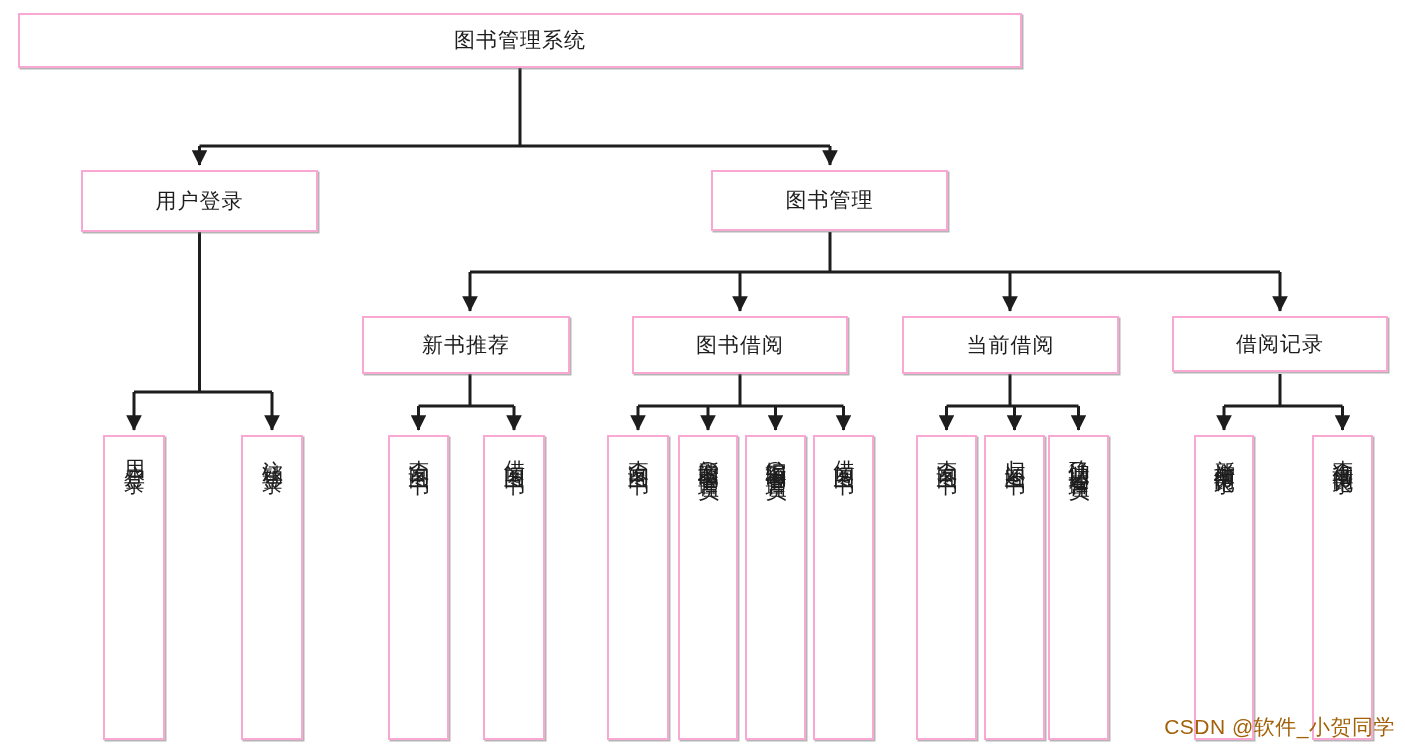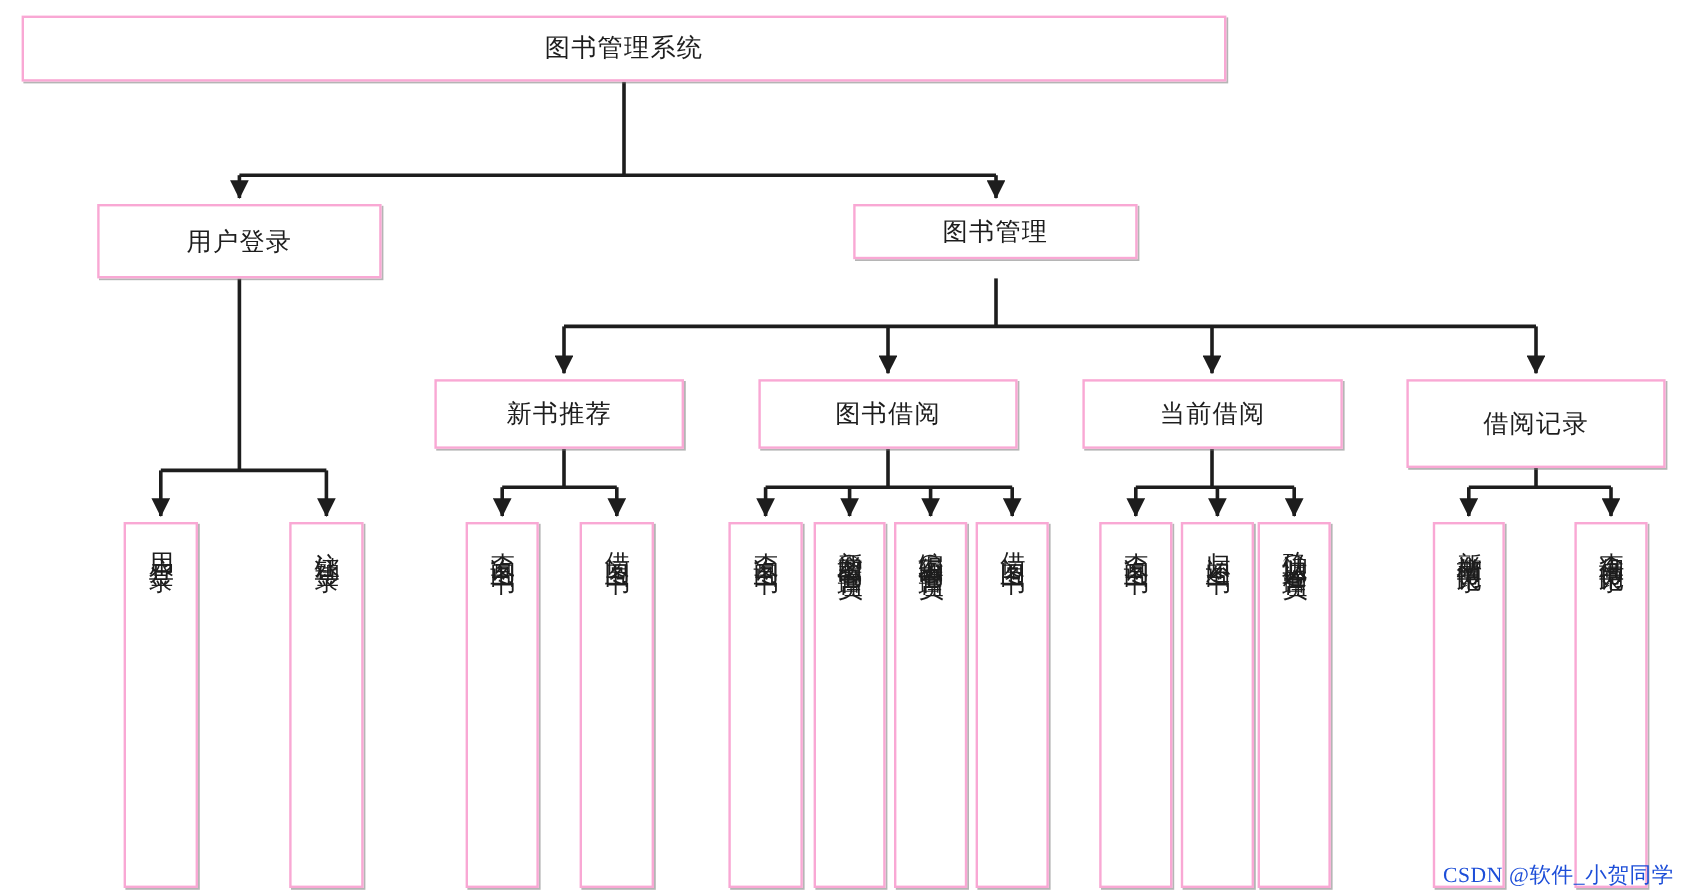--- a/index.html
+++ b/index.html
@@ -56,25 +56,25 @@
     line-height: 1;
     white-space: nowrap;
   }
   .node.vertical.tall .label {
     letter-spacing: 3px;
   }
   #watermark {
     position: absolute;
     right: 10px;
     bottom: 6px;
-    font-size: 18px;
-    color: #1d4ed8;
+    font-size: 21px;
+    color: #a16207;
     letter-spacing: 0.5px;
     white-space: nowrap;
-    font-family: Liberation Serif, serif;
+    font-family: Liberation Sans, sans-serif;
   }
 </style>
 </head>
 <body>
 
 <div id="canvas">
 
   <svg id="edges" viewBox="0 0 1405 747" xmlns="http://www.w3.org/2000/svg">
     <defs>
       <marker id="arrow" viewBox="0 0 10 10" refX="9.5" refY="5" markerWidth="5.2" markerHeight="5.2" orient="auto-start-reverse">
@@ -126,34 +126,34 @@
     </g>
   </svg>
 
   <div class="node" style="left: 18px; top: 13px; width: 1004px; height: 55px;">
     <span class="label">图书管理系统</span>
   </div>
 
   <div class="node" style="left: 81px; top: 170px; width: 237px; height: 62px;">
     <span class="label">用户登录</span>
   </div>
-  <div class="node" style="left: 711px; top: 170px; width: 237px; height: 46px;">
+  <div class="node" style="left: 711px; top: 170px; width: 237px; height: 61px;">
     <span class="label">图书管理</span>
   </div>
 
   <div class="node" style="left: 362px; top: 316px; width: 208px; height: 58px;">
     <span class="label">新书推荐</span>
   </div>
   <div class="node" style="left: 632px; top: 316px; width: 216px; height: 58px;">
     <span class="label">图书借阅</span>
   </div>
   <div class="node" style="left: 902px; top: 316px; width: 217px; height: 58px;">
     <span class="label">当前借阅</span>
   </div>
-  <div class="node" style="left: 1172px; top: 316px; width: 216px; height: 74px;">
+  <div class="node" style="left: 1172px; top: 316px; width: 216px; height: 56px;">
     <span class="label">借阅记录</span>
   </div>
 
   <div class="node vertical" style="left: 103px; top: 435px; width: 62px; height: 305px;">
     <span class="label">用户登录</span>
   </div>
   <div class="node vertical" style="left: 241px; top: 435px; width: 62px; height: 305px;">
     <span class="label">注销登录</span>
   </div>
   <div class="node vertical" style="left: 388px; top: 435px; width: 61px; height: 305px;">

